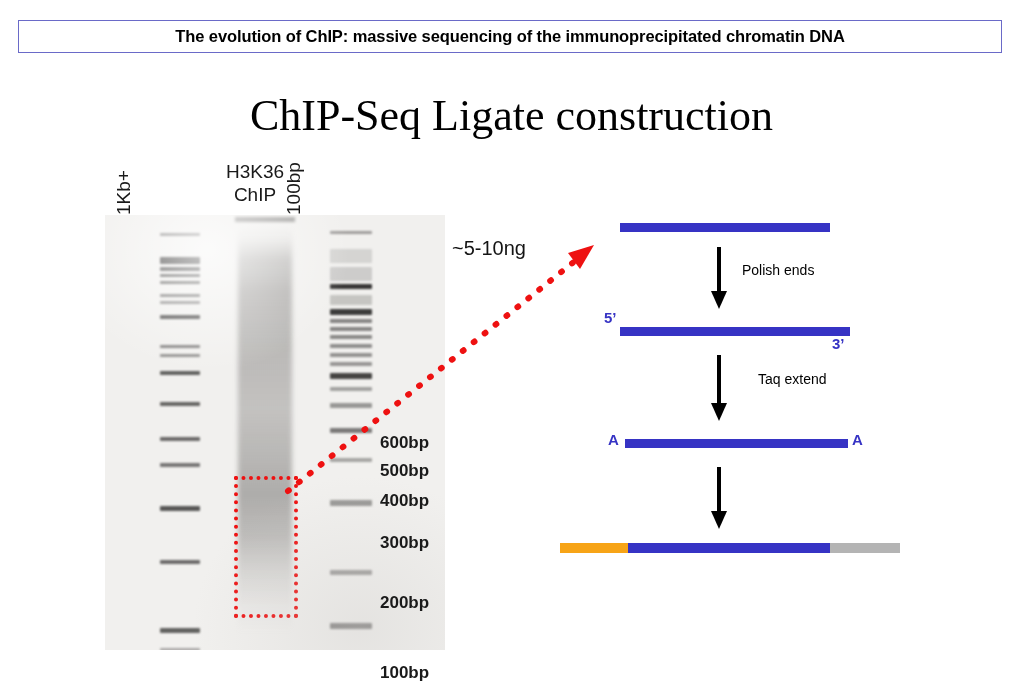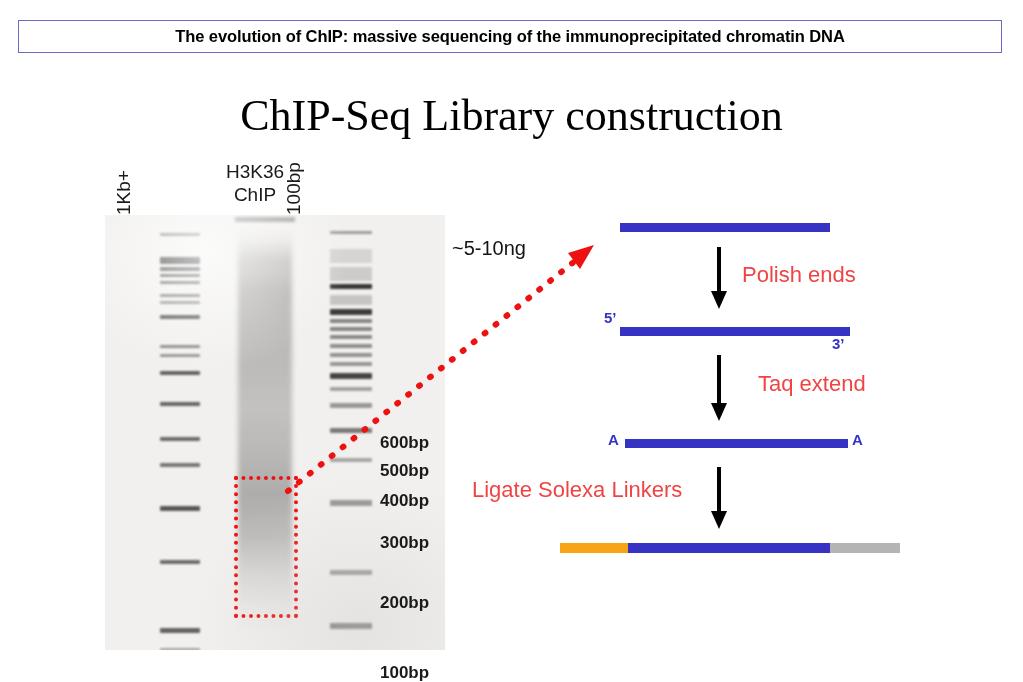--- a/index.html
+++ b/index.html
@@ -227,36 +227,36 @@
   .step-arrow {
     position: absolute;
     width: 22px;
   }
   #arrow-1 { left: 168px; top: 42px; height: 62px; }
   #arrow-2 { left: 168px; top: 150px; height: 66px; }
   #arrow-3 { left: 168px; top: 262px; height: 62px; }
 
   .step-label {
     position: absolute;
-    font-size: 22px;
-    color: #ef4444;
+    font-size: 14px;
+    color: #000000;
     white-space: nowrap;
   }
   #step-label-1 { left: 202px; top: 57px; }
   #step-label-2 { left: 218px; top: 166px; }
   #step-label-3 { left: -68px; top: 272px; }
 </style>
 </head>
 <body>
 
 <div id="banner">
   <span id="banner-text">The evolution of ChIP: massive sequencing of the immunoprecipitated chromatin DNA</span>
 </div>
 
-<div id="slide-title">ChIP-Seq Library construction</div>
+<div id="slide-title">ChIP-Seq Ligate construction</div>
 
 <div id="gel-figure">
 
   <div class="lane-label vertical" id="label-1kb">1Kb+</div>
 
   <div class="lane-label" id="label-chip">
     <div>H3K36</div>
     <div>ChIP</div>
   </div>
 
@@ -353,20 +353,19 @@
   <div class="step-label" id="step-label-2">Taq extend</div>
 
   <div class="end-label" id="label-a-left">A</div>
   <div class="dna-bar" id="bar-3"></div>
   <div class="end-label" id="label-a-right">A</div>
 
   <svg class="step-arrow" id="arrow-3" viewBox="0 0 22 62" preserveAspectRatio="none">
     <line x1="11" y1="0" x2="11" y2="48" stroke="#000" stroke-width="4"></line>
     <polygon points="11,62 3,44 19,44" fill="#000"></polygon>
   </svg>
-  <div class="step-label" id="step-label-3">Ligate Solexa Linkers</div>
 
   <div id="bar-4">
       <div style="background: rgb(247, 164, 23); width: 68px; height: 100%;"></div>
       <div style="background: rgb(54, 51, 196); width: 202px; height: 100%;"></div>
       <div style="background: rgb(180, 180, 180); width: 70px; height: 100%;"></div>
     </div>
 </div>
 
 </body></html>

